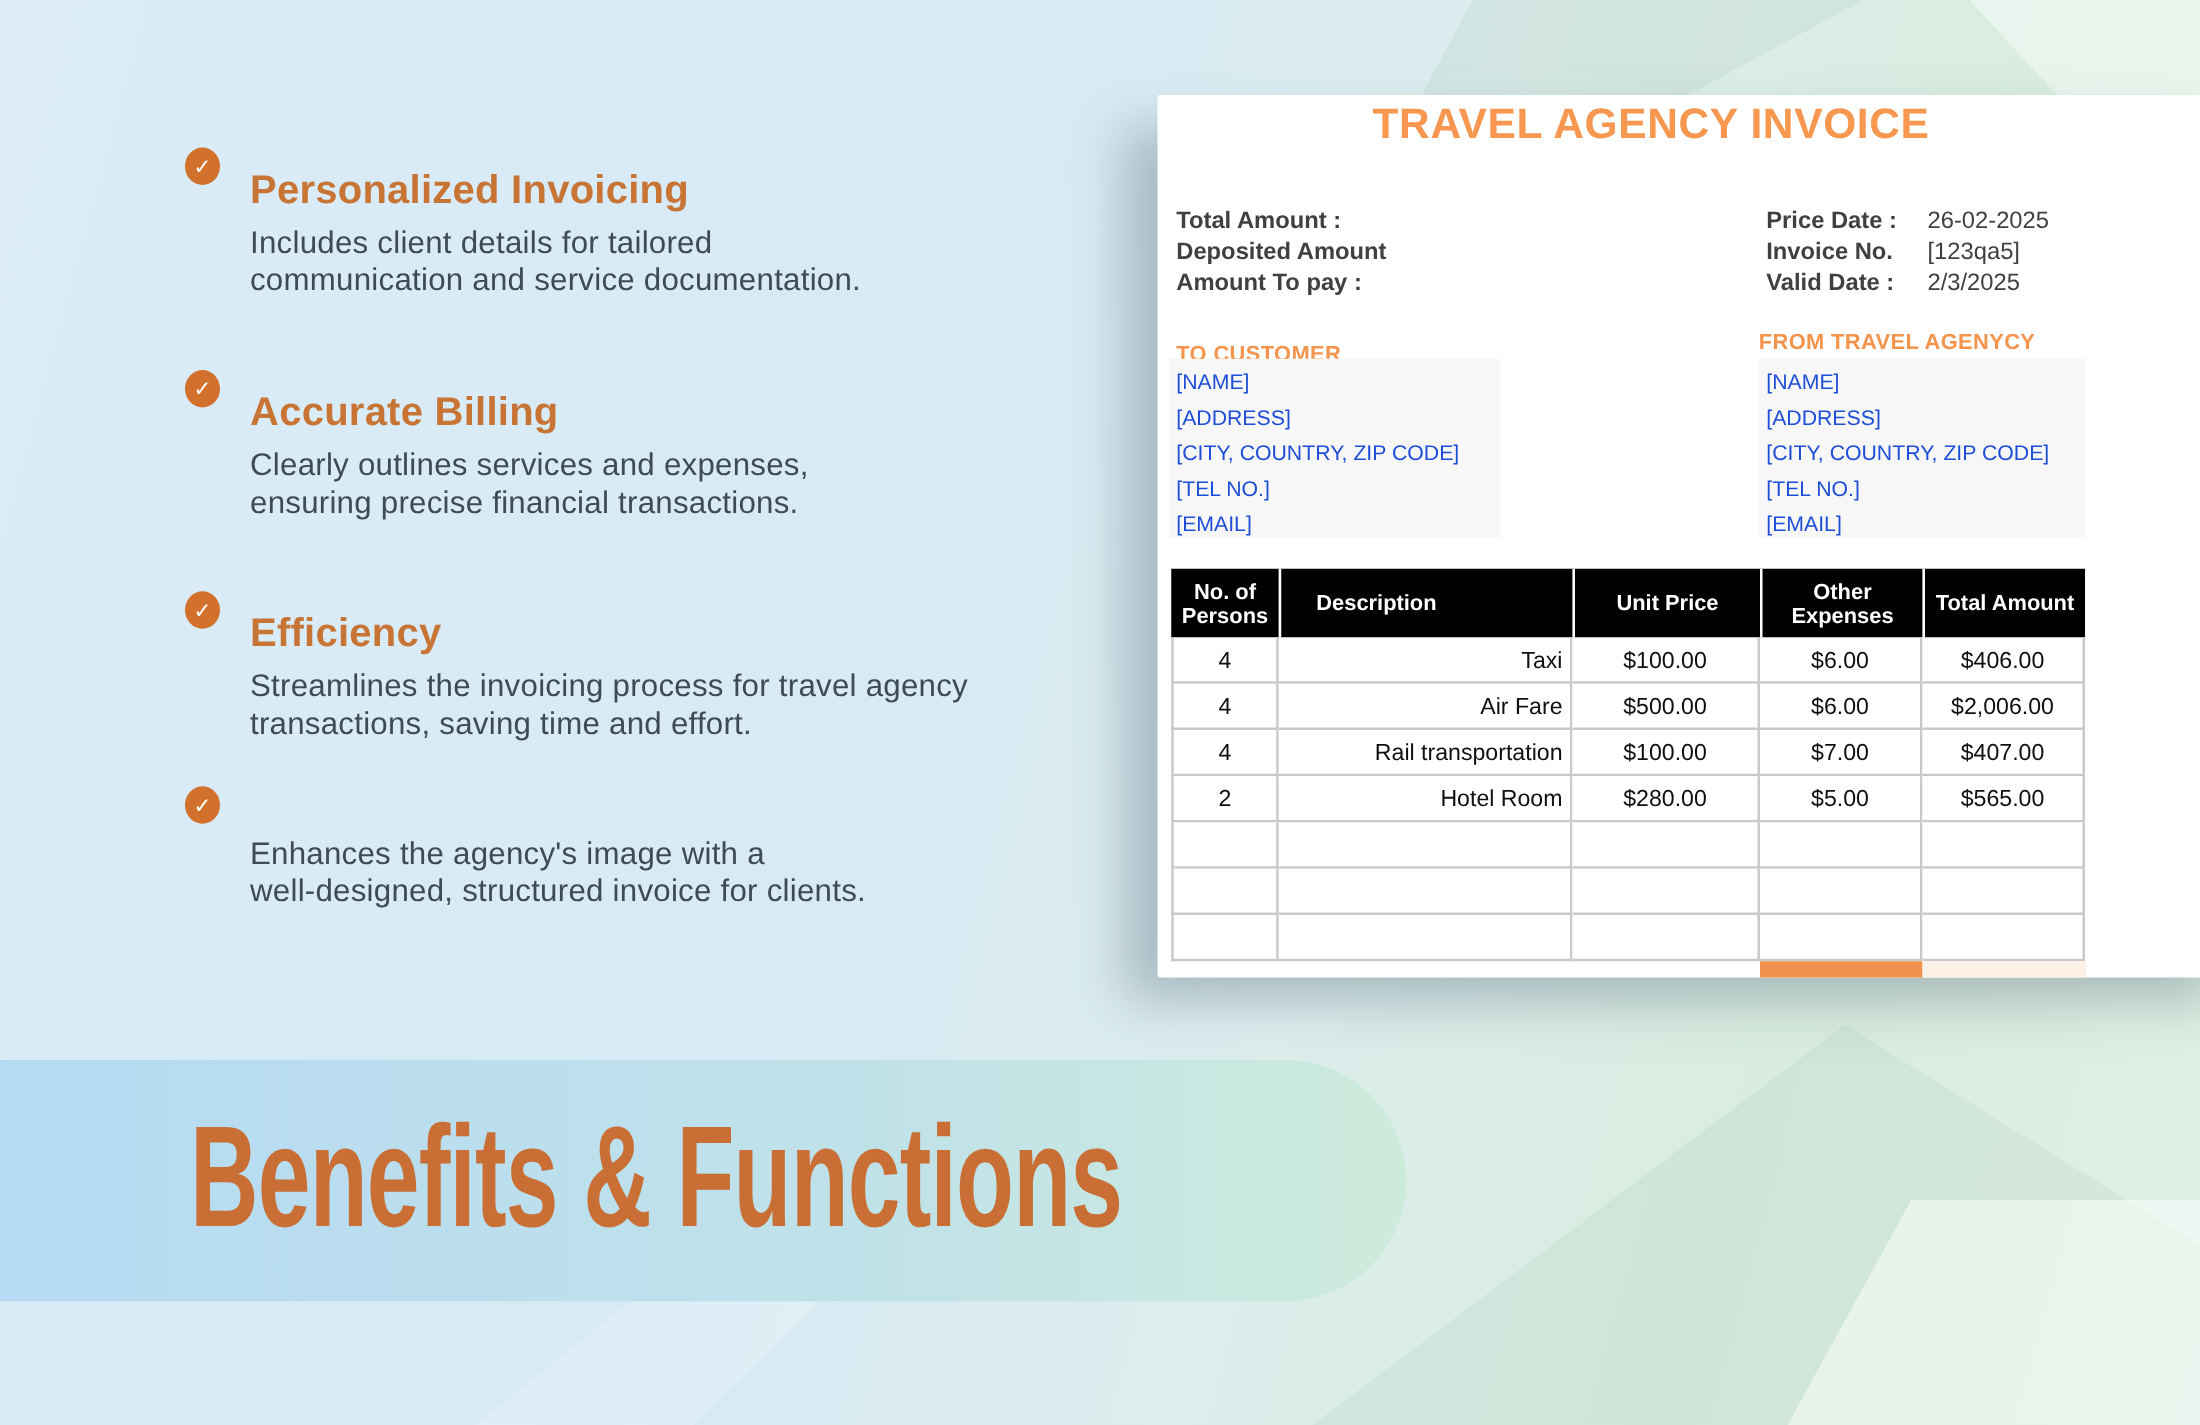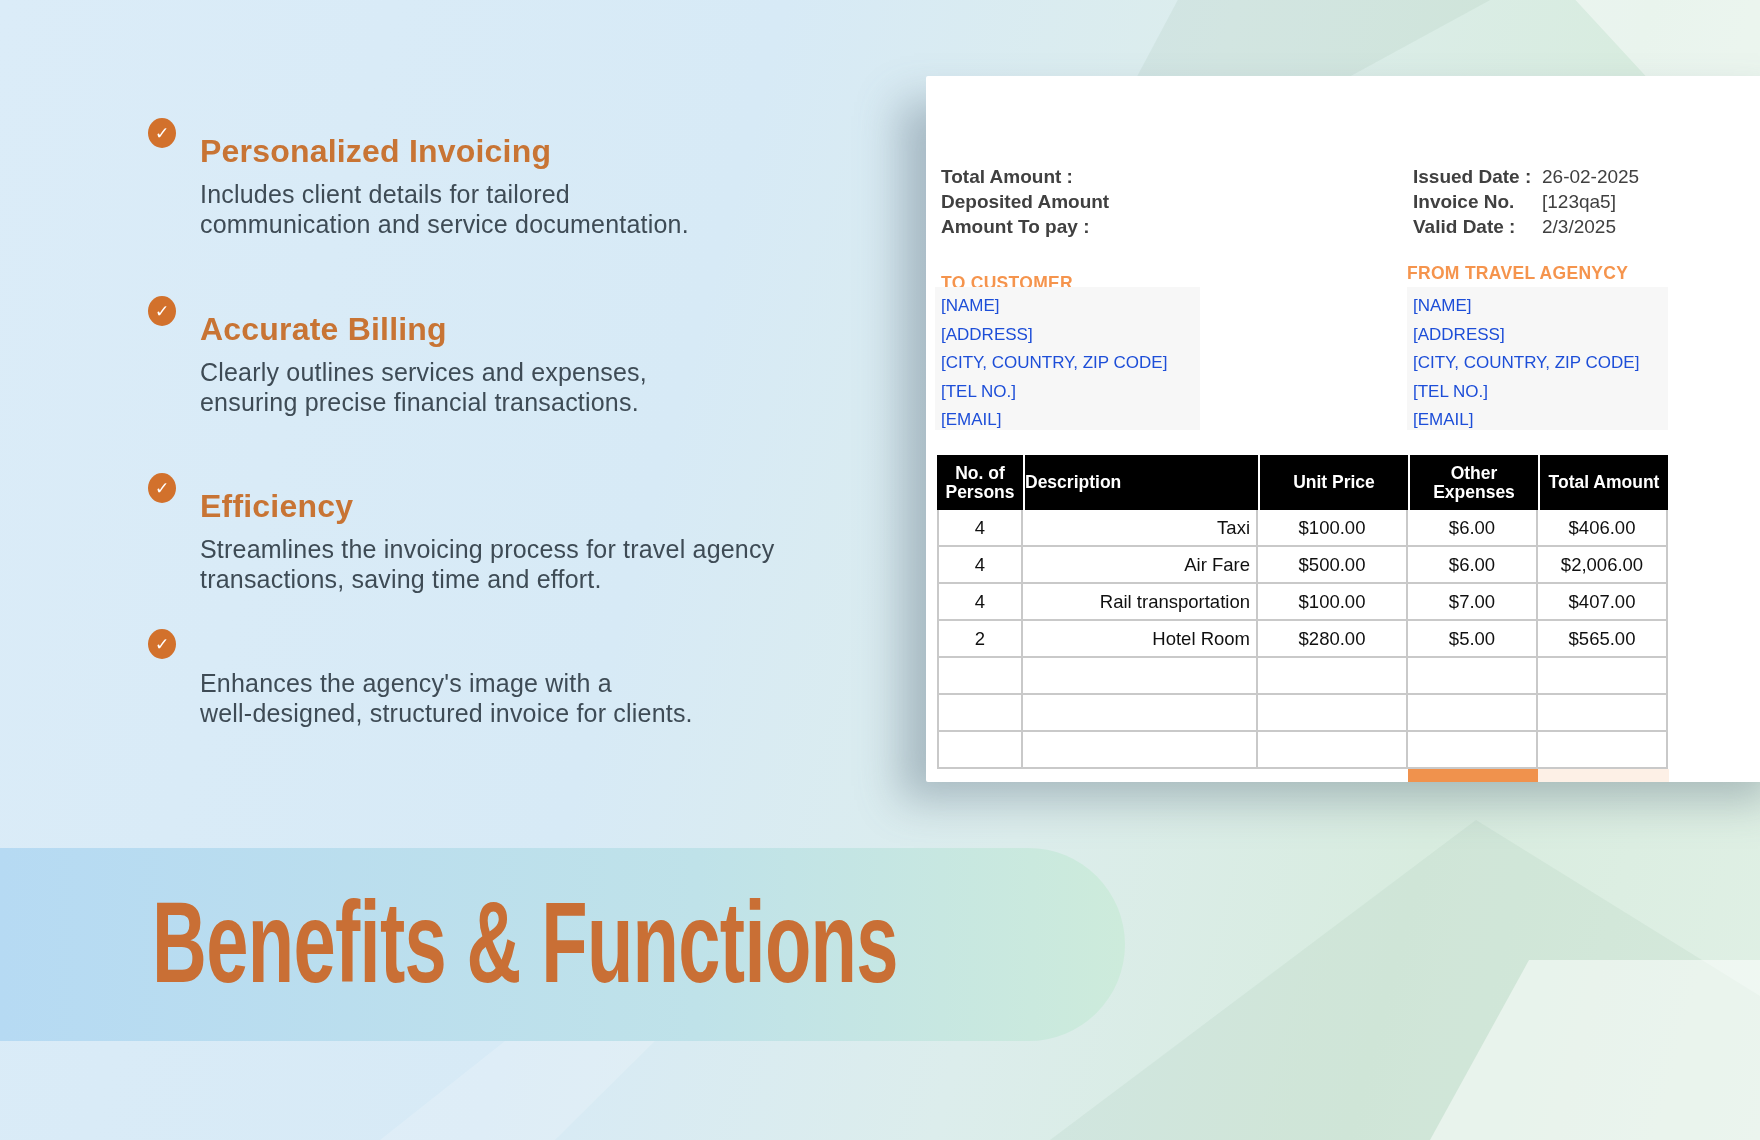--- a/index.html
+++ b/index.html
@@ -64,21 +64,21 @@
   #inv-table{
     position:absolute;left:11px;top:379px;width:731px;
     border-collapse:separate;border-spacing:0;table-layout:fixed;
   }
   #inv-table th{
     background:#000000;color:#ffffff;font-size:17.5px;font-weight:bold;
     height:55px;padding:2px 6px;box-sizing:border-box;text-align:center;
     border-left:2px solid #ffffff;line-height:19px;
   }
   #inv-table th:first-child{border-left:none;}
-  #inv-table th.al{text-align:left;padding-left:0;}
+  #inv-table th.al{text-align:left;padding-left:28px;}
   #inv-table td{
     background:#ffffff;height:37px;box-sizing:border-box;
     font-size:18.5px;color:#101010;text-align:center;padding:0 6px;
     border-right:2px solid #c9c9c9;border-bottom:2px solid #c9c9c9;
   }
   #inv-table td:first-child{border-left:2px solid #c9c9c9;}
   #inv-table td.al{text-align:right;padding-left:12px;}
   .partial-cell{position:absolute;top:693px;height:14px;}
   #partial-orange{left:482px;width:130px;background:#f0924d;}
   #partial-peach{left:612px;width:131px;background:#fdf0e6;}
@@ -124,36 +124,37 @@
   <div class="benefit" style="top:629px;">
     <div class="b-head">
       <div class="check-badge">✓</div>
     </div>
     <div class="b-desc">Enhances the agency's image with a
 well-designed, structured invoice for clients.</div>
   </div>
 
   <div id="invoice">
 
+    <div id="inv-title">TRAVEL AGENCY INVOICE</div>
 
     <div id="sum-left" class="sum-col">
       <div class="sum-row">
           <span class="sum-label">Total Amount :</span>
         </div>
       <div class="sum-row">
           <span class="sum-label">Deposited Amount</span>
         </div>
       <div class="sum-row">
           <span class="sum-label">Amount To pay :</span>
         </div>
     </div>
 
     <div id="sum-right" class="sum-col">
       <div class="sum-row">
-        <span class="sum-label">Issued Date :</span>
+        <span class="sum-label">Price Date :</span>
         <span class="sum-value">26-02-2025</span>
       </div>
       <div class="sum-row">
         <span class="sum-label">Invoice No.</span>
         <span class="sum-value">[123qa5]</span>
       </div>
       <div class="sum-row">
         <span class="sum-label">Valid Date :</span>
         <span class="sum-value">2/3/2025</span>
       </div>

